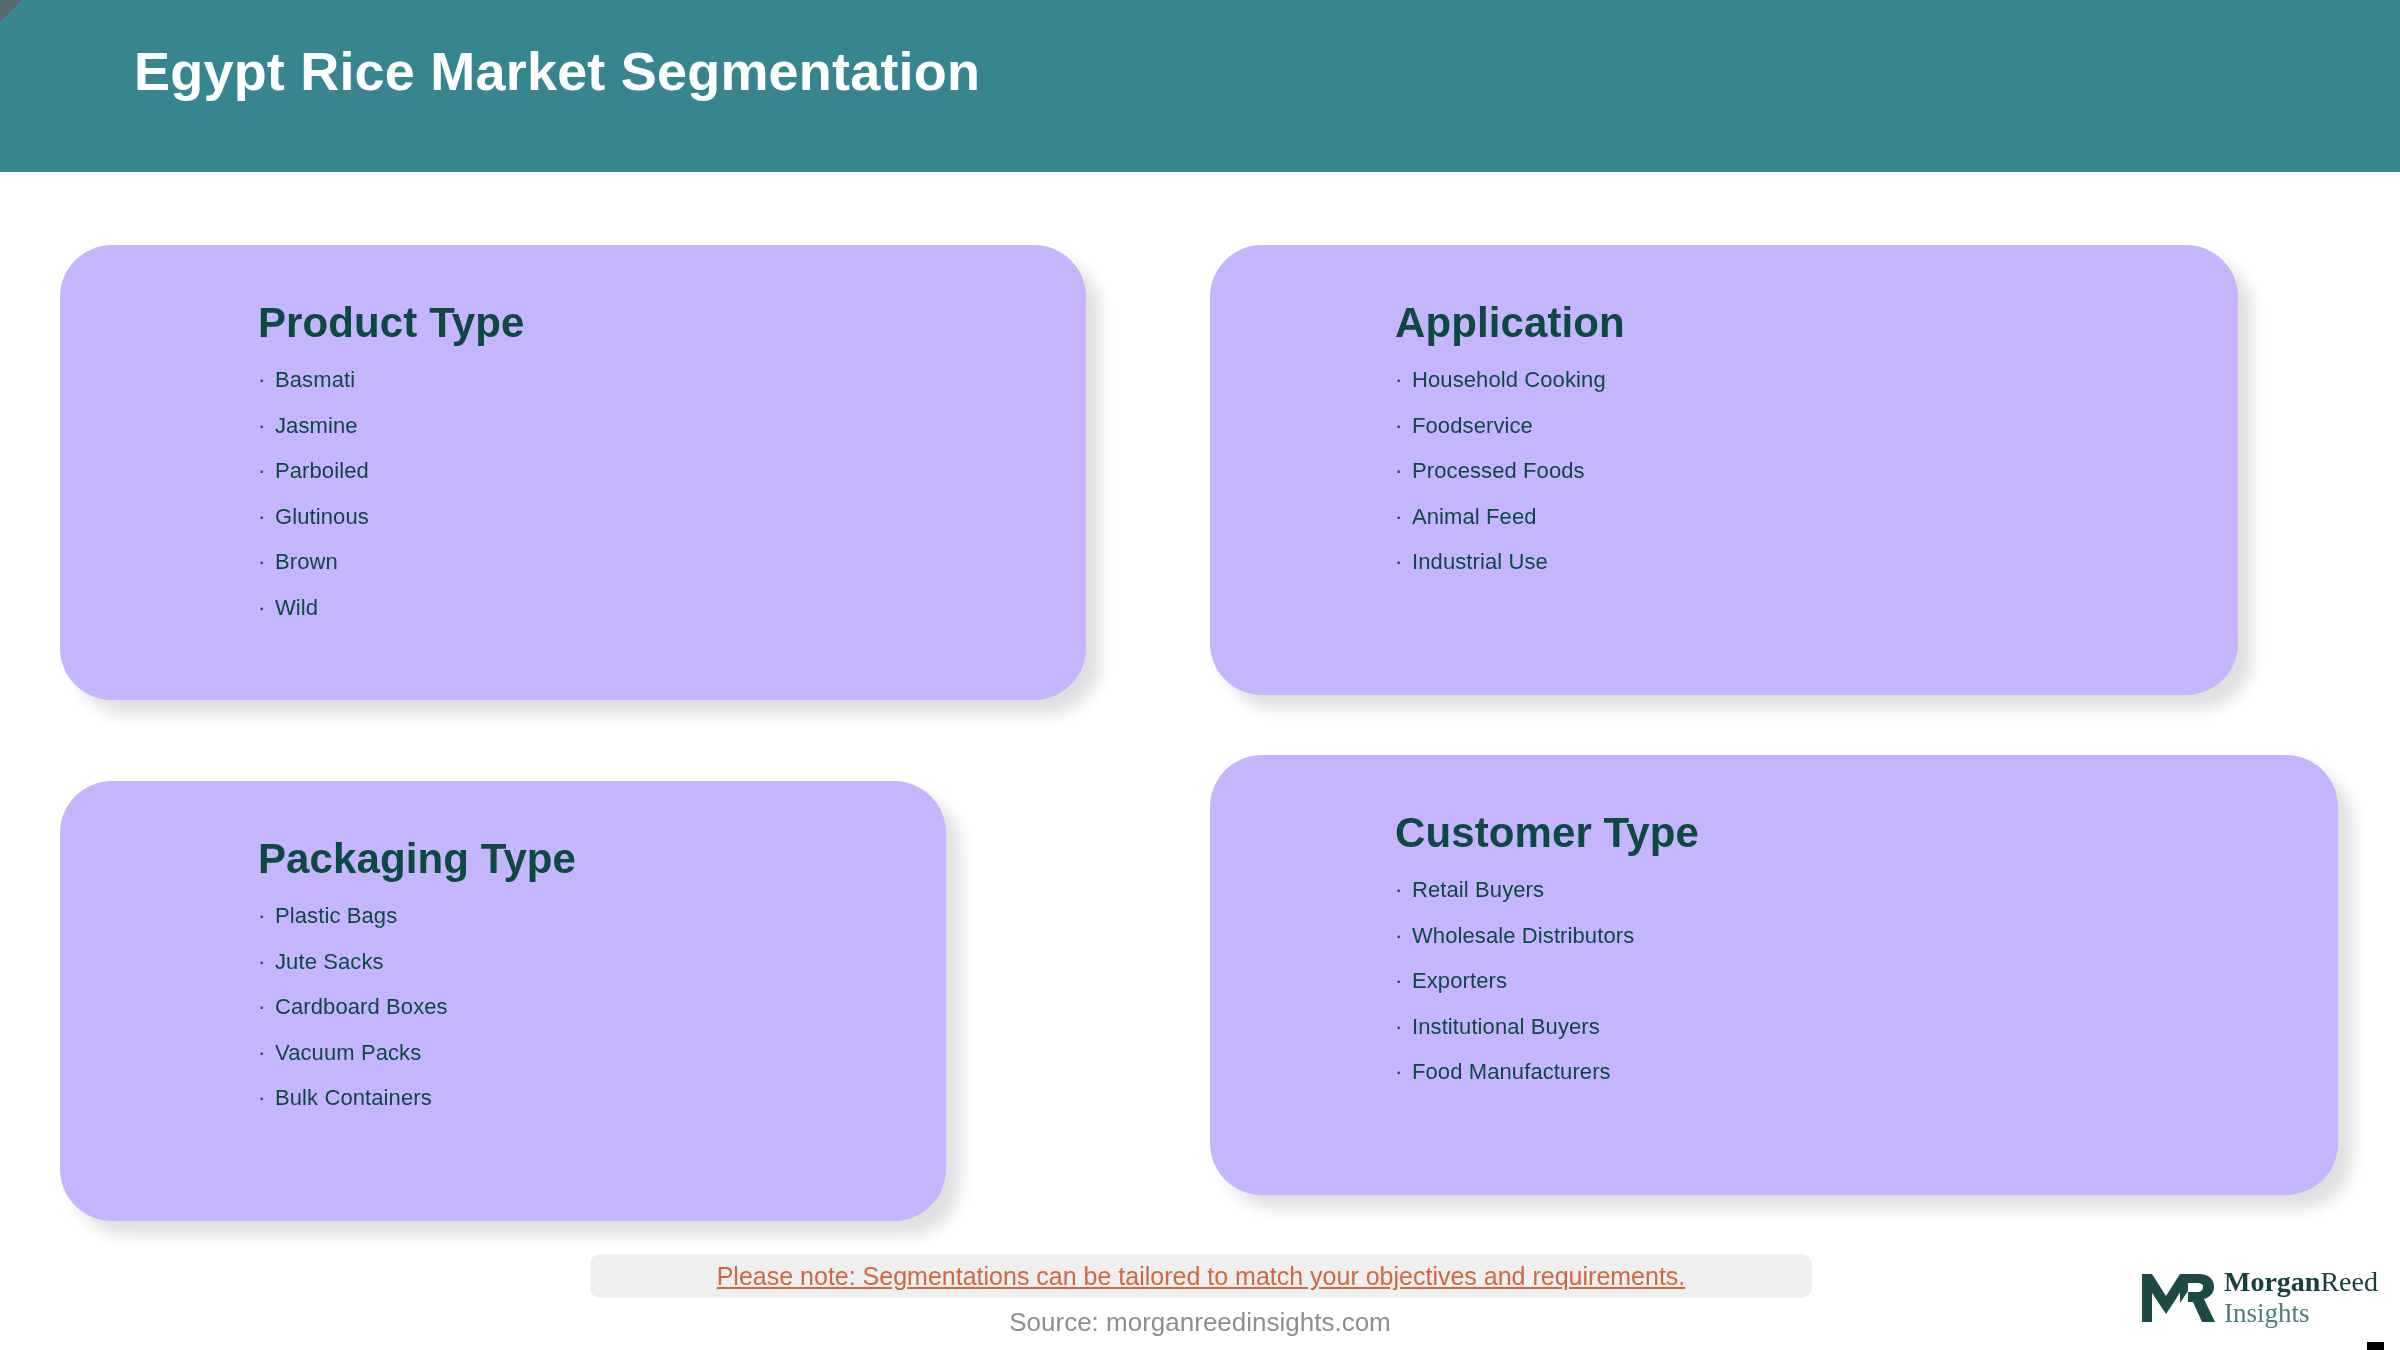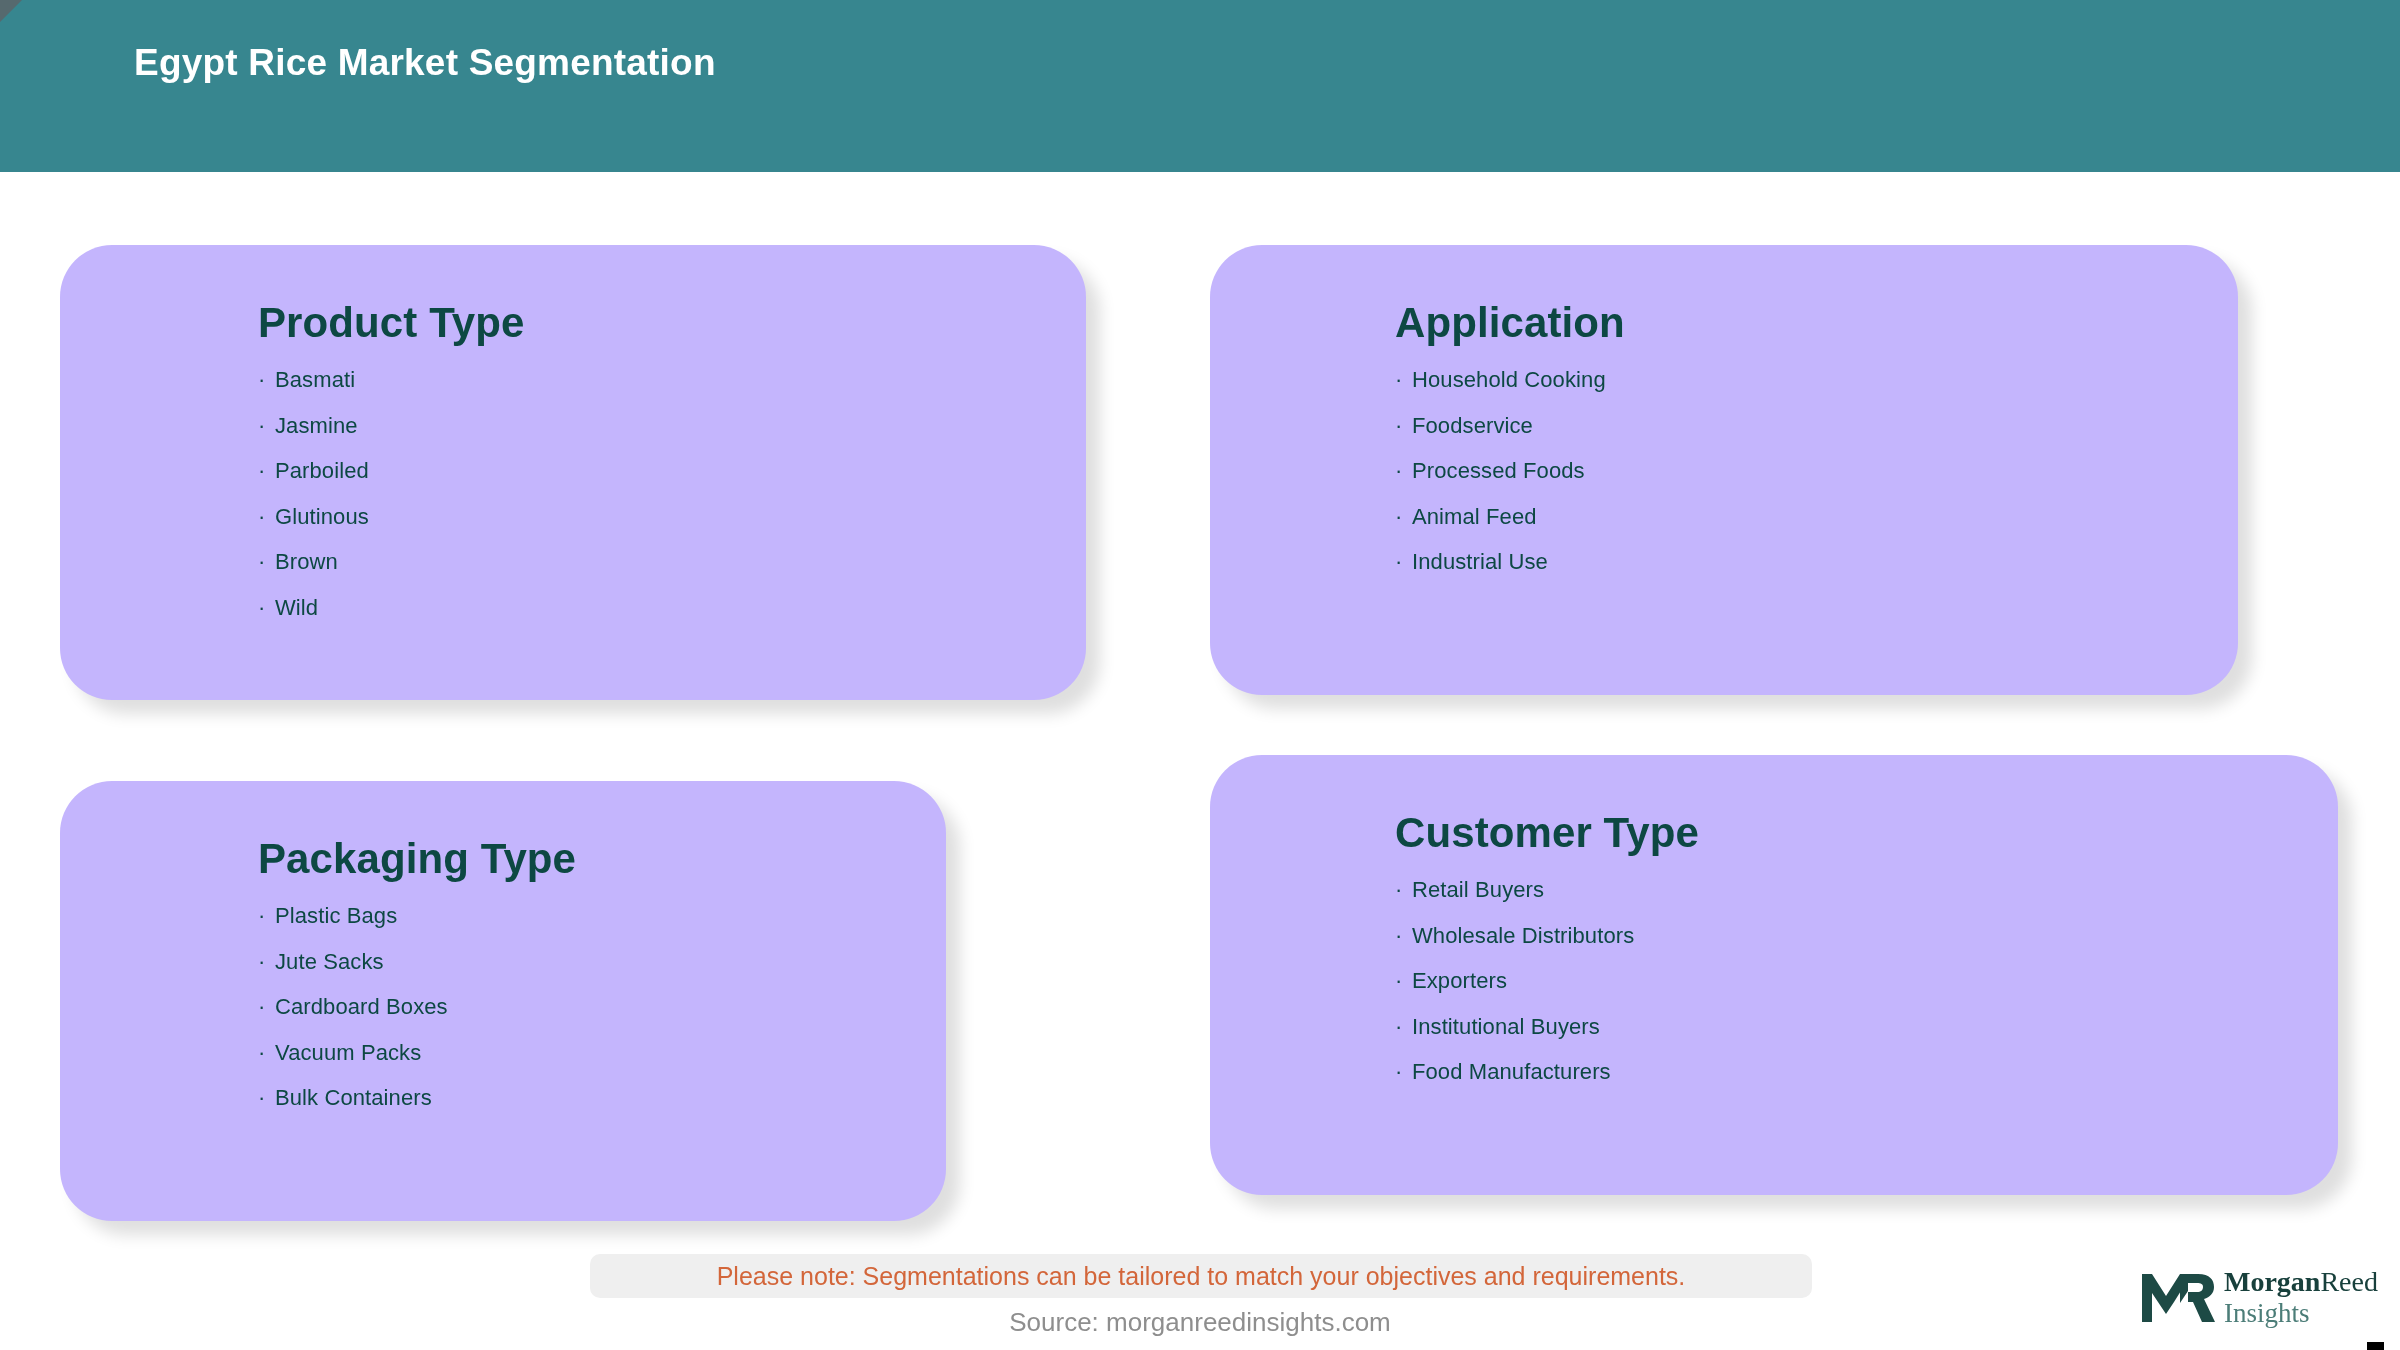--- a/index.html
+++ b/index.html
@@ -23,21 +23,21 @@
     top: 0;
     width: 2400px;
     height: 172px;
     background: #37868f;
     box-sizing: border-box;
   }
   .header-title {
     position: absolute;
     left: 134px;
     top: 44px;
-    font-size: 37px;
+    font-size: 54px;
     font-weight: bold;
     color: #ffffff;
     letter-spacing: 0.2px;
     white-space: nowrap;
     line-height: 1;
   }
   .corner-fold {
     position: absolute;
     left: 0;
     top: 0;
@@ -109,20 +109,21 @@
     position: absolute;
     left: 0;
     top: 0;
     width: 1222px;
     height: 44px;
     line-height: 44px;
     text-align: center;
     font-size: 25px;
     color: #d3663a;
     white-space: nowrap;
+    text-decoration: underline;
   }
   .source-text {
     position: absolute;
     left: 0;
     top: 1307px;
     width: 2400px;
     text-align: center;
     font-size: 26px;
     color: #8e8e8e;
     white-space: nowrap;

